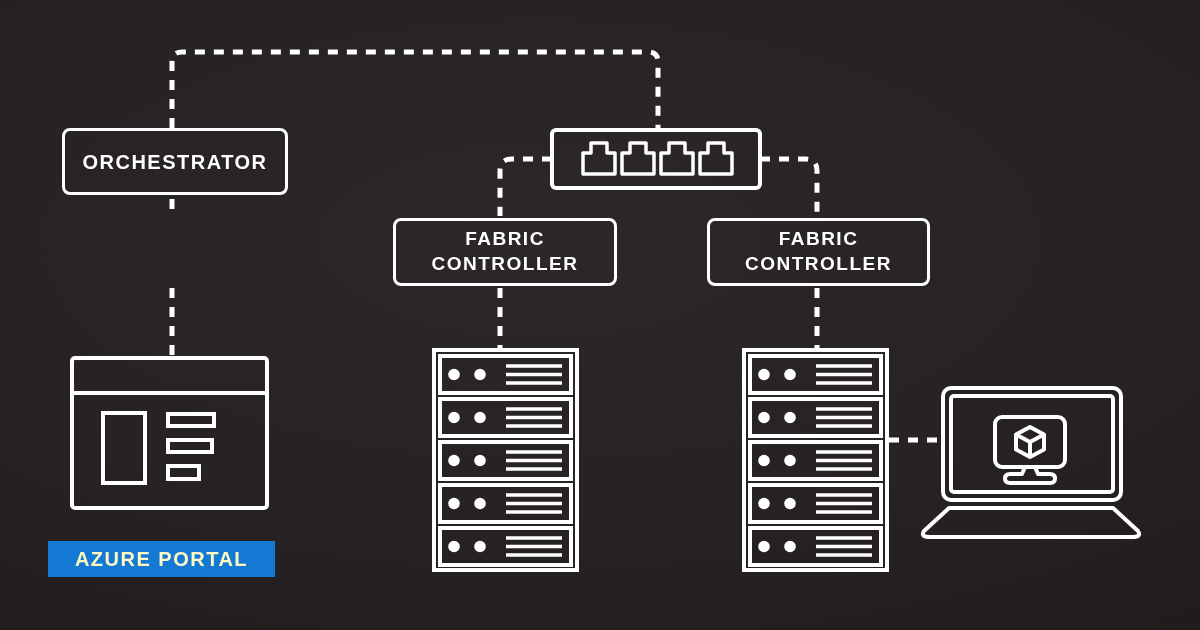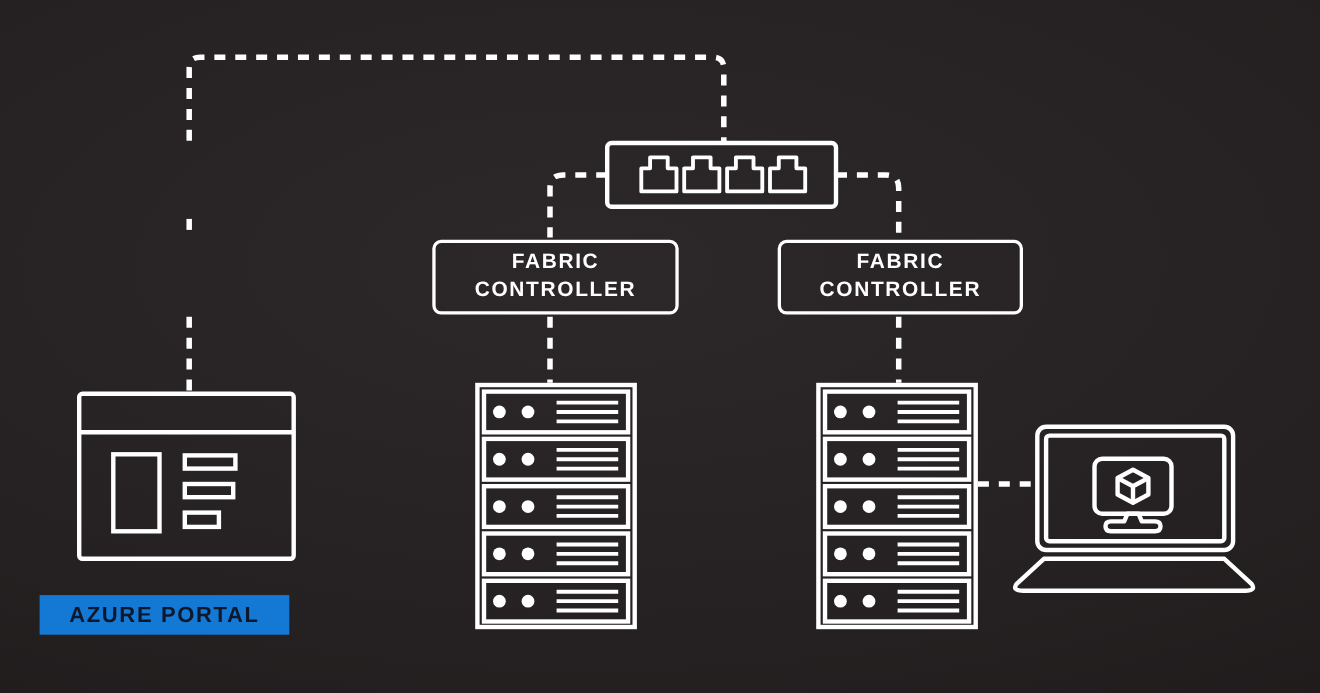--- a/index.html
+++ b/index.html
@@ -24,23 +24,23 @@
     letter-spacing:1.5px;
     text-align:center;
     line-height:1.3;
   }
   .node-orchestrator{left:62px;top:128px;width:226px;height:67px;}
   .node-api{left:62px;top:218px;width:226px;height:67px;}
   .node-fc-left{left:393px;top:218px;width:224px;height:68px;font-size:19px;}
   .node-fc-right{left:707px;top:218px;width:223px;height:68px;font-size:19px;}
   .label-azure-portal{
     position:absolute;
-    left:36px;top:541px;width:227px;height:36px;
+    left:48px;top:541px;width:227px;height:36px;
     display:flex;align-items:center;justify-content:center;
-    color:#0f172a;font-weight:bold;font-size:20px;letter-spacing:1.5px;
+    color:#fef9c3;font-weight:bold;font-size:20px;letter-spacing:1.5px;
   }
   .stroke{fill:none;stroke:#ffffff;stroke-width:4;}
   .dash{fill:none;stroke:#ffffff;stroke-width:5;stroke-dasharray:10 9;}
 </style>
 </head>
 <body>
 
 <div id="stage">
 
   <svg id="diagram-svg" width="1200" height="630" viewBox="0 0 1200 630">
@@ -114,20 +114,21 @@
 
       <g>
         <path d="M 1030 427 L 1044 434.5 V 449.5 L 1030 457 L 1016 449.5 V 434.5 Z" class="stroke" stroke-width="3" stroke-linejoin="round"></path>
         <path d="M 1016 434.5 L 1030 442 L 1044 434.5 M 1030 442 V 457" class="stroke" stroke-width="3" stroke-linejoin="round"></path>
       </g>
 
       <path d="M 949 508 H 1113 L 1138 531 Q 1142 537 1132 537 H 930 Q 920 537 924 531 Z" class="stroke" stroke-linejoin="round"></path>
     </g>
   </svg>
 
+  <div class="node node-orchestrator">ORCHESTRATOR</div>
 
 
   <div class="node node-fc-left">
     <span>FABRIC</span>
     <span>CONTROLLER</span>
   </div>
 
   <div class="node node-fc-right">
     <span>FABRIC</span>
     <span>CONTROLLER</span>

